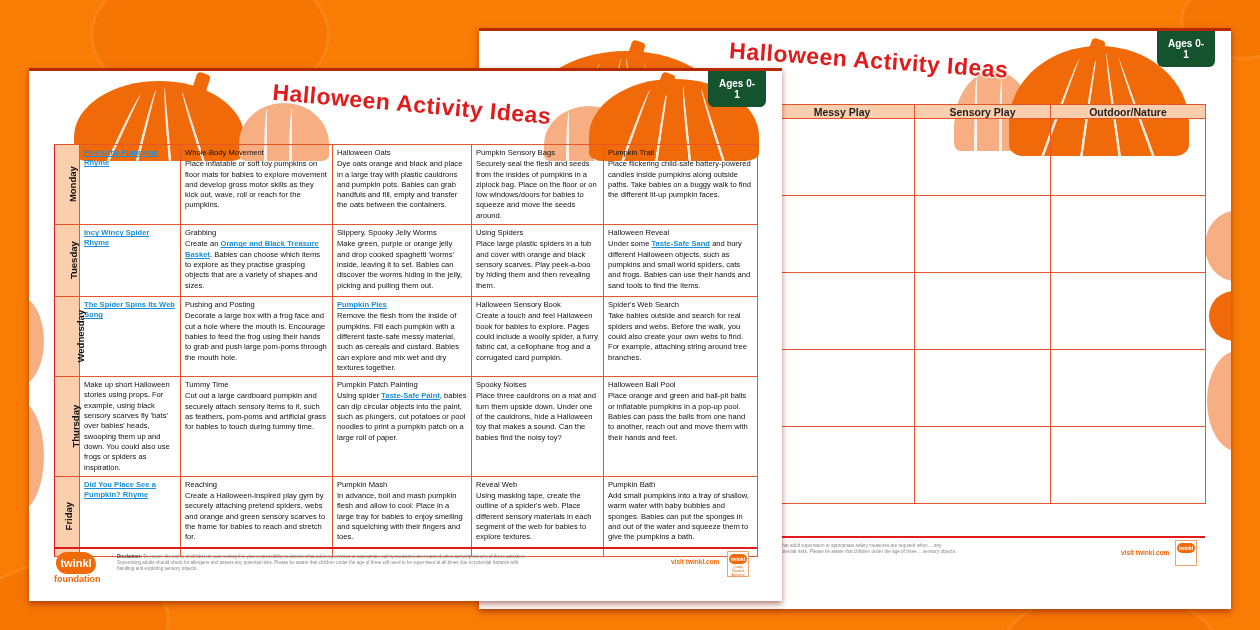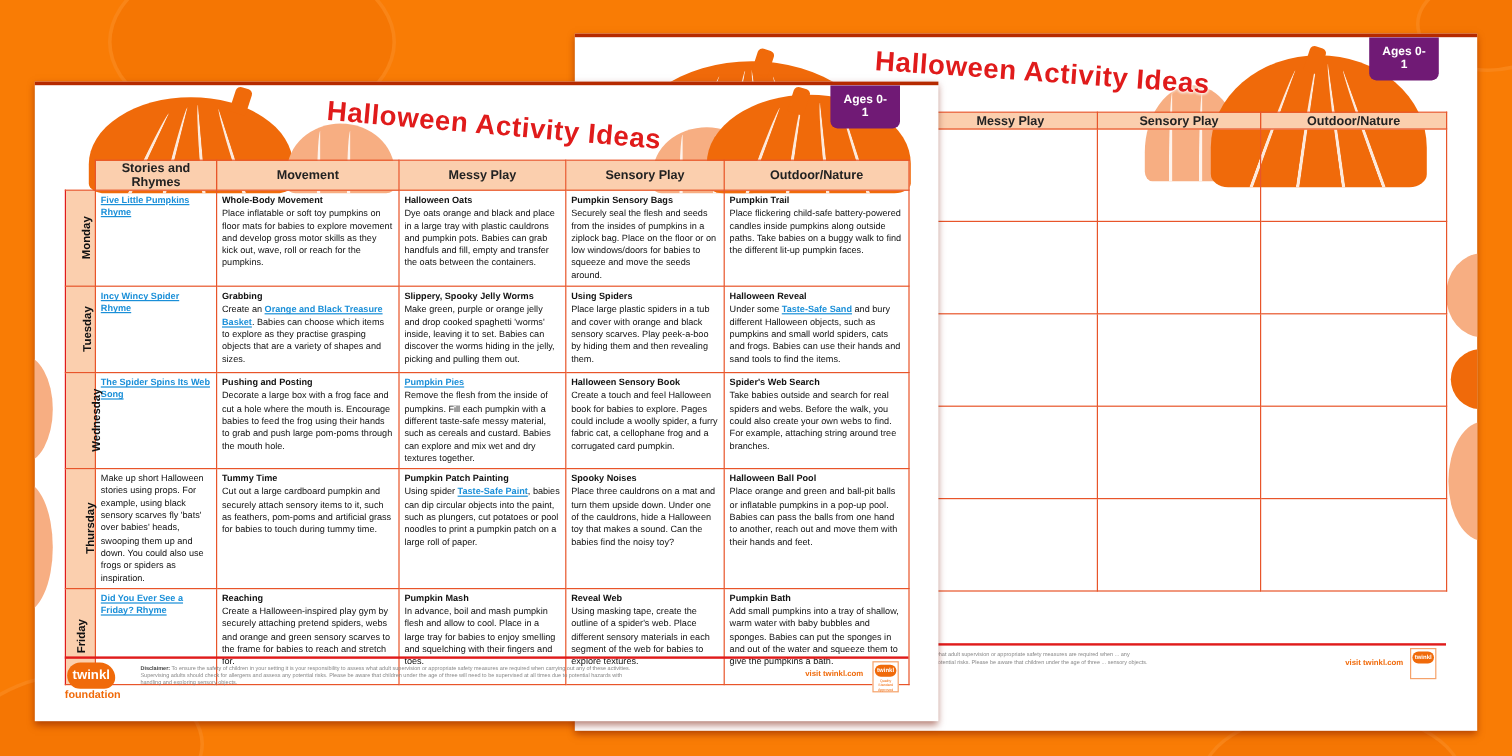--- a/index.html
+++ b/index.html
@@ -40,44 +40,44 @@
   .side-pk { position:absolute; border-radius:50%; background:#f7ae82; }
   .side-pk.dark { background:#f06a0a; }
 
   .title {
     position: absolute; color: #e01b1b; font-weight: bold;
     font-size: 23px; letter-spacing: 0.5px;
     text-shadow: 0 0 3px #fff, 0 0 3px #fff, 0 0 3px #fff;
     white-space: nowrap;
   }
   .age-badge {
-    position: absolute; background: #701a75; color: #fff;
+    position: absolute; background: #14532d; color: #fff;
     font-weight: bold; font-size: 10px; border-radius: 0 0 6px 6px;
-    padding: 7px 10px; text-align: center;
-  }
-
-  table.grid { position: absolute; border-collapse: collapse; table-layout: fixed; }
+    padding: 7px 10px; text-align: center; margin-left: 16px;
+  }
+
+  table.grid { position: absolute; border-collapse: collapse; table-layout: fixed; margin-top: 11px; }
   table.grid th {
     background: #fbcfae; color: #222; font-size: 10.5px; font-weight: bold;
     border: 1.5px solid #e8552a; height: 14px; padding: 0;
   }
   table.grid td {
     border: 1.5px solid #e8552a; vertical-align: top;
     font-size: 7.6px; line-height: 10.3px; color: #111;
     padding: 3px 4px;
   }
   table.grid td.day {
     background: #fbcfae; padding: 0; text-align: center; vertical-align: middle;
     border-left: 1.5px solid #e01b1b;
   }
   .day-label {
     display: inline-block; transform: rotate(-90deg);
     font-weight: bold; font-size: 9.5px; white-space: nowrap;
   }
-  .act-title { font-weight: bold; display: block; margin-bottom: 1px; }
+  .act-title { font-weight: normal; display: block; margin-bottom: 1px; }
   a.lnk { color: #1a8fd8; text-decoration: underline; font-weight: bold; }
   .corner { background: transparent !important; border: none !important; }
 
   .footer-line { position:absolute; height:2px; background:#e01b1b; }
   .twinkl-logo {
     position:absolute; width: 40px; height: 22px; background:#f06a0a;
     border-radius: 12px 14px 10px 12px; color:#fff; font-weight:bold;
     font-size: 11px; text-align:center; line-height:22px;
   }
   .foundation-txt { position:absolute; color:#f06a0a; font-weight:bold; font-size:9px; }
@@ -209,28 +209,20 @@
   <table class="grid" style="left:25px;top:62px;width:703px;">
     <colgroup>
       <col style="width:25px">
         <col style="width:101px">
         <col style="width:152px">
         <col style="width:139px">
         <col style="width:132px">
         <col style="width:154px">
     </colgroup>
     <tbody>
-        <tr>
-      <th class="corner"></th>
-      <th>Stories and Rhymes</th>
-      <th>Movement</th>
-      <th>Messy Play</th>
-      <th>Sensory Play</th>
-      <th>Outdoor/Nature</th>
-    </tr>
 
     <tr style="height:73px">
       <td class="day"><span class="day-label">Monday</span></td>
       <td><a class="lnk">Five Little Pumpkins Rhyme</a></td>
       <td><span class="act-title">Whole-Body Movement</span><span>Place inflatable or soft toy pumpkins on floor mats for babies to explore movement and develop gross motor skills as they kick out, wave, roll or reach for the pumpkins.</span></td>
       <td><span class="act-title">Halloween Oats</span><span>Dye oats orange and black and place in a large tray with plastic cauldrons and pumpkin pots. Babies can grab handfuls and fill, empty and transfer the oats between the containers.</span></td>
       <td><span class="act-title">Pumpkin Sensory Bags</span><span>Securely seal the flesh and seeds from the insides of pumpkins in a ziplock bag. Place on the floor or on low windows/doors for babies to squeeze and move the seeds around.</span></td>
       <td><span class="act-title">Pumpkin Trail</span><span>Place flickering child-safe battery-powered candles inside pumpkins along outside paths. Take babies on a buggy walk to find the different lit-up pumpkin faces.</span></td>
     </tr>
 
@@ -256,21 +248,21 @@
       <td class="day"><span class="day-label">Thursday</span></td>
       <td><span>Make up short Halloween stories using props. For example, using black sensory scarves fly 'bats' over babies' heads, swooping them up and down. You could also use frogs or spiders as inspiration.</span></td>
       <td><span class="act-title">Tummy Time</span><span>Cut out a large cardboard pumpkin and securely attach sensory items to it, such as feathers, pom-poms and artificial grass for babies to touch during tummy time.</span></td>
       <td><span class="act-title">Pumpkin Patch Painting</span><span>Using spider </span><a class="lnk">Taste-Safe Paint</a><span>, babies can dip circular objects into the paint, such as plungers, cut potatoes or pool noodles to print a pumpkin patch on a large roll of paper.</span></td>
       <td><span class="act-title">Spooky Noises</span><span>Place three cauldrons on a mat and turn them upside down. Under one of the cauldrons, hide a Halloween toy that makes a sound. Can the babies find the noisy toy?</span></td>
       <td><span class="act-title">Halloween Ball Pool</span><span>Place orange and green and ball-pit balls or inflatable pumpkins in a pop-up pool. Babies can pass the balls from one hand to another, reach out and move them with their hands and feet.</span></td>
     </tr>
 
     <tr style="height:80px">
       <td class="day"><span class="day-label">Friday</span></td>
-      <td><a class="lnk">Did You Ever See a Friday? Rhyme</a></td>
+      <td><a class="lnk">Did You Place See a Pumpkin? Rhyme</a></td>
       <td><span class="act-title">Reaching</span><span>Create a Halloween-inspired play gym by securely attaching pretend spiders, webs and orange and green sensory scarves to the frame for babies to reach and stretch for.</span></td>
       <td><span class="act-title">Pumpkin Mash</span><span>In advance, boil and mash pumpkin flesh and allow to cool. Place in a large tray for babies to enjoy smelling and squelching with their fingers and toes.</span></td>
       <td><span class="act-title">Reveal Web</span><span>Using masking tape, create the outline of a spider's web. Place different sensory materials in each segment of the web for babies to explore textures.</span></td>
       <td><span class="act-title">Pumpkin Bath</span><span>Add small pumpkins into a tray of shallow, warm water with baby bubbles and sponges. Babies can put the sponges in and out of the water and squeeze them to give the pumpkins a bath.</span></td>
     </tr>
   </tbody>
     </table>
 
   <div class="side-pk" style="left:-35px;top:225px;width:50px;height:90px;"></div>
   <div class="side-pk" style="left:-35px;top:330px;width:50px;height:110px;"></div>

